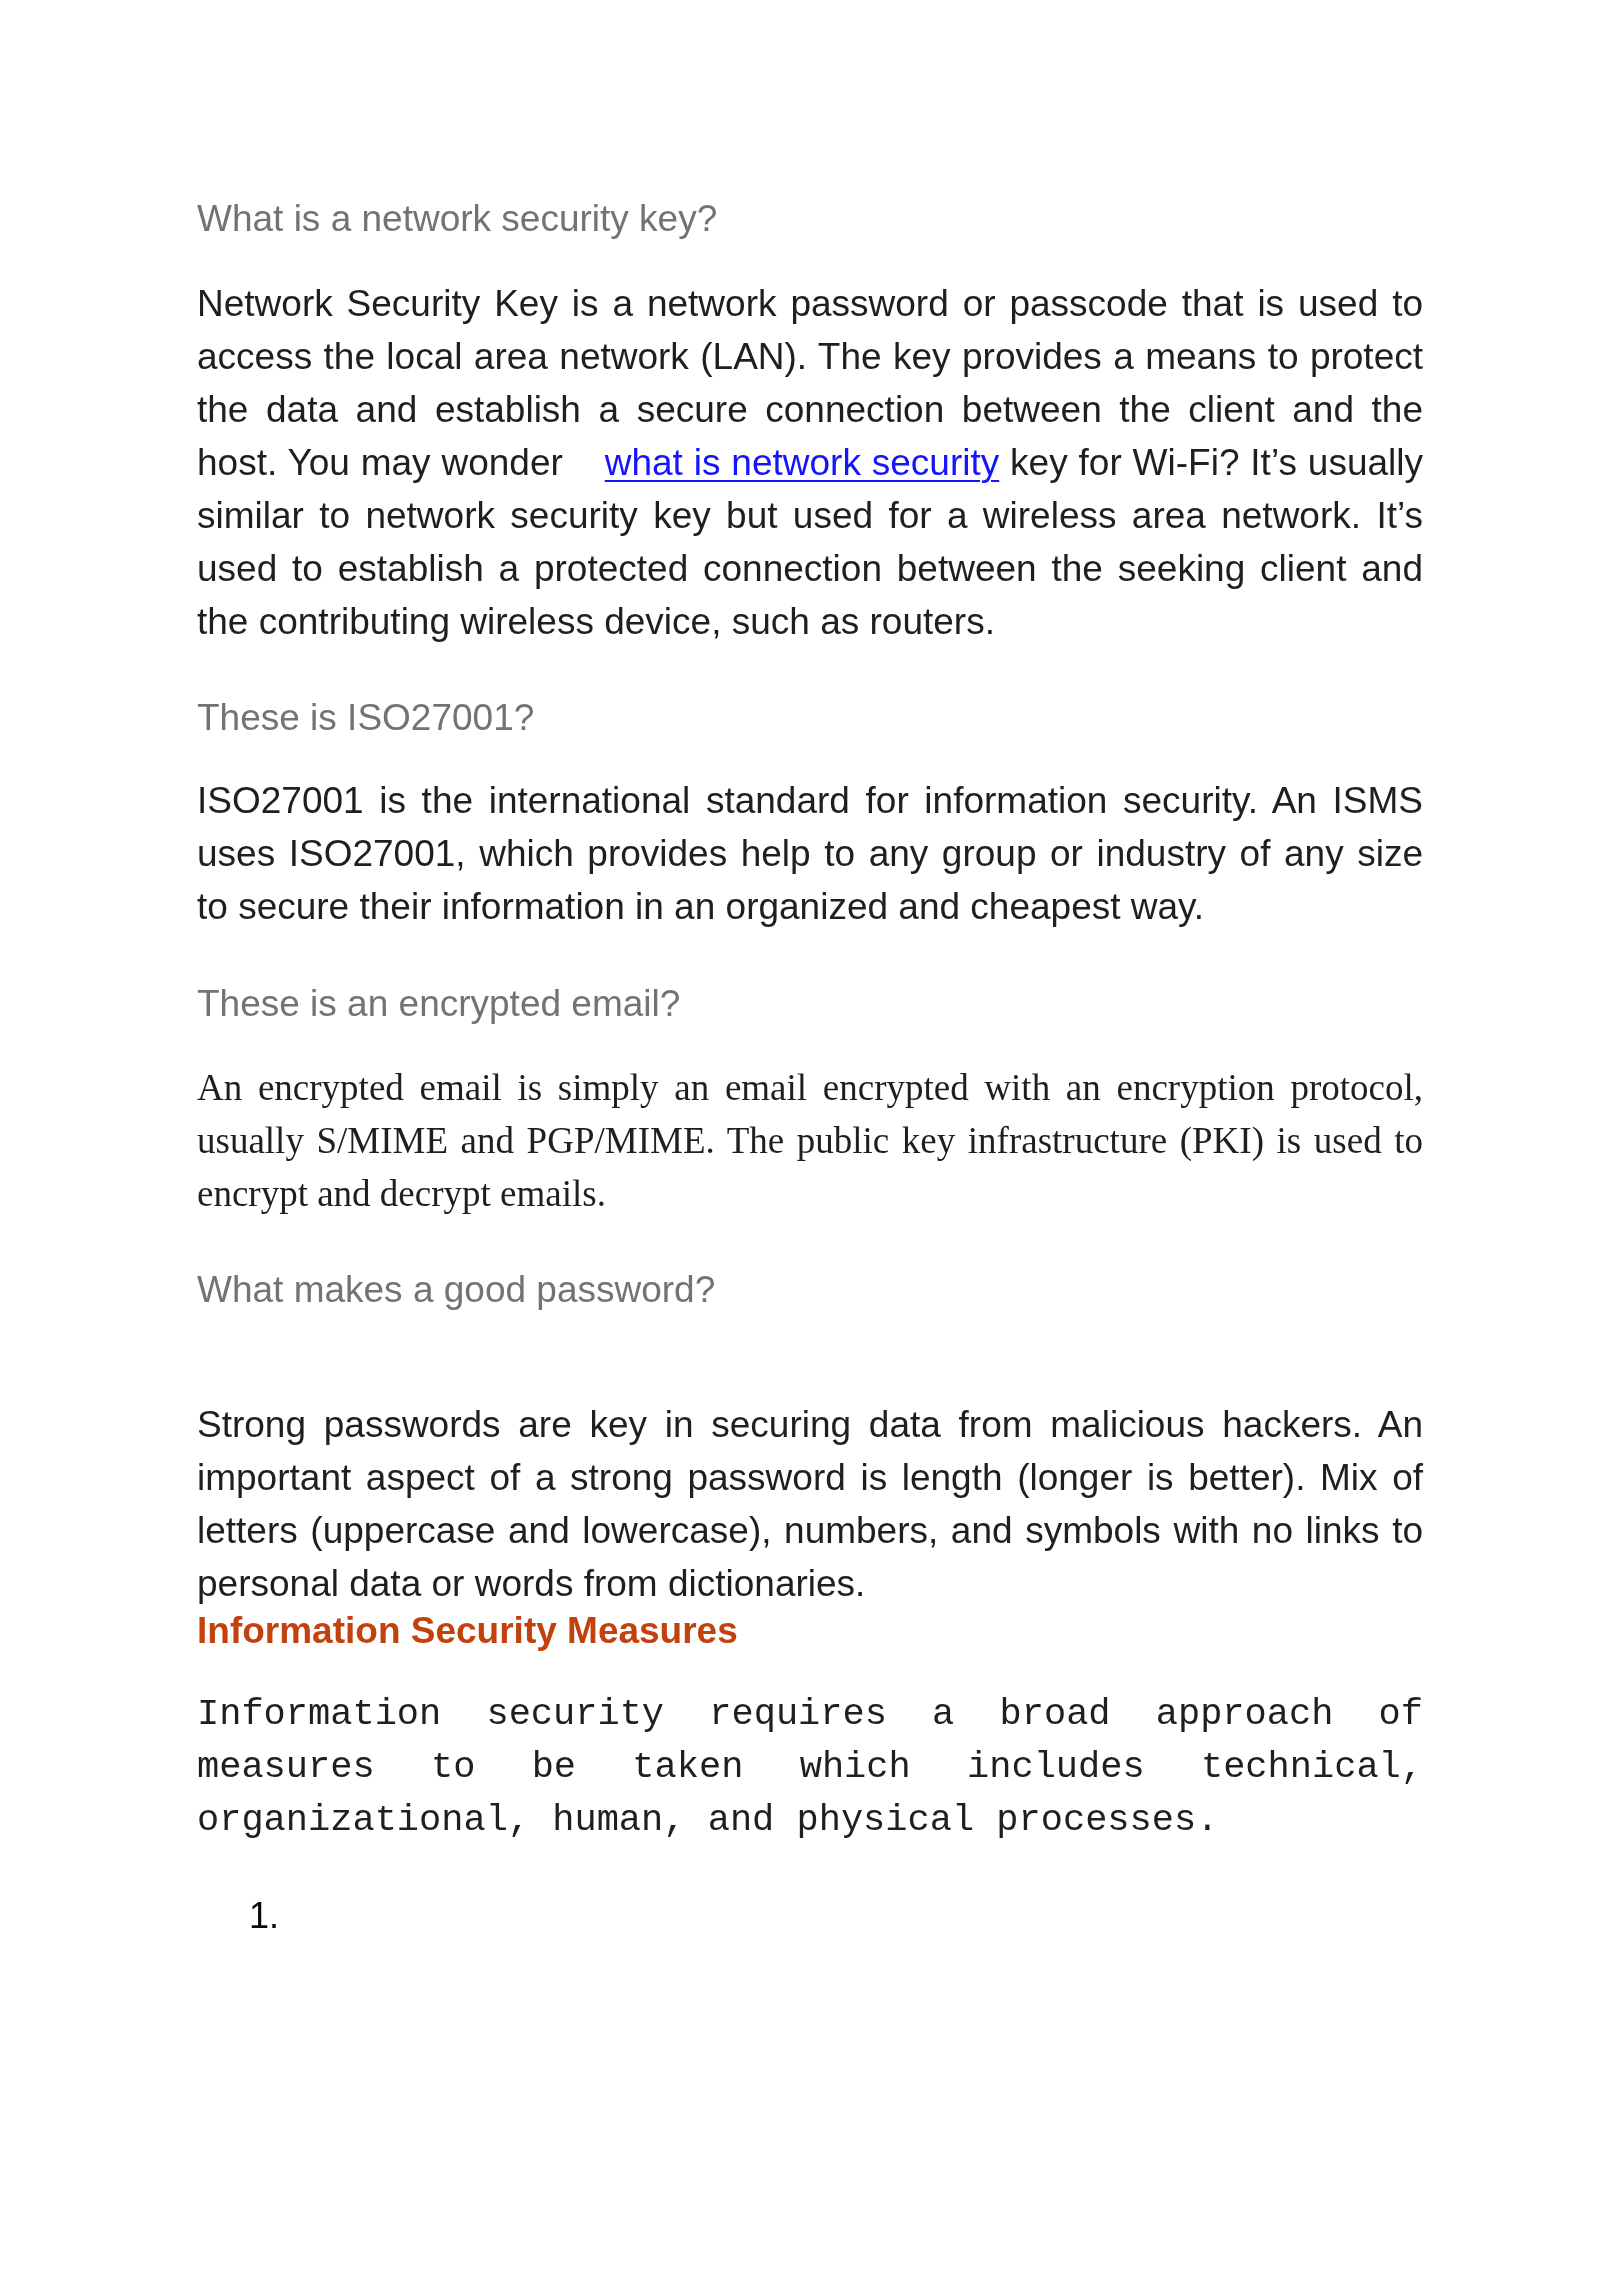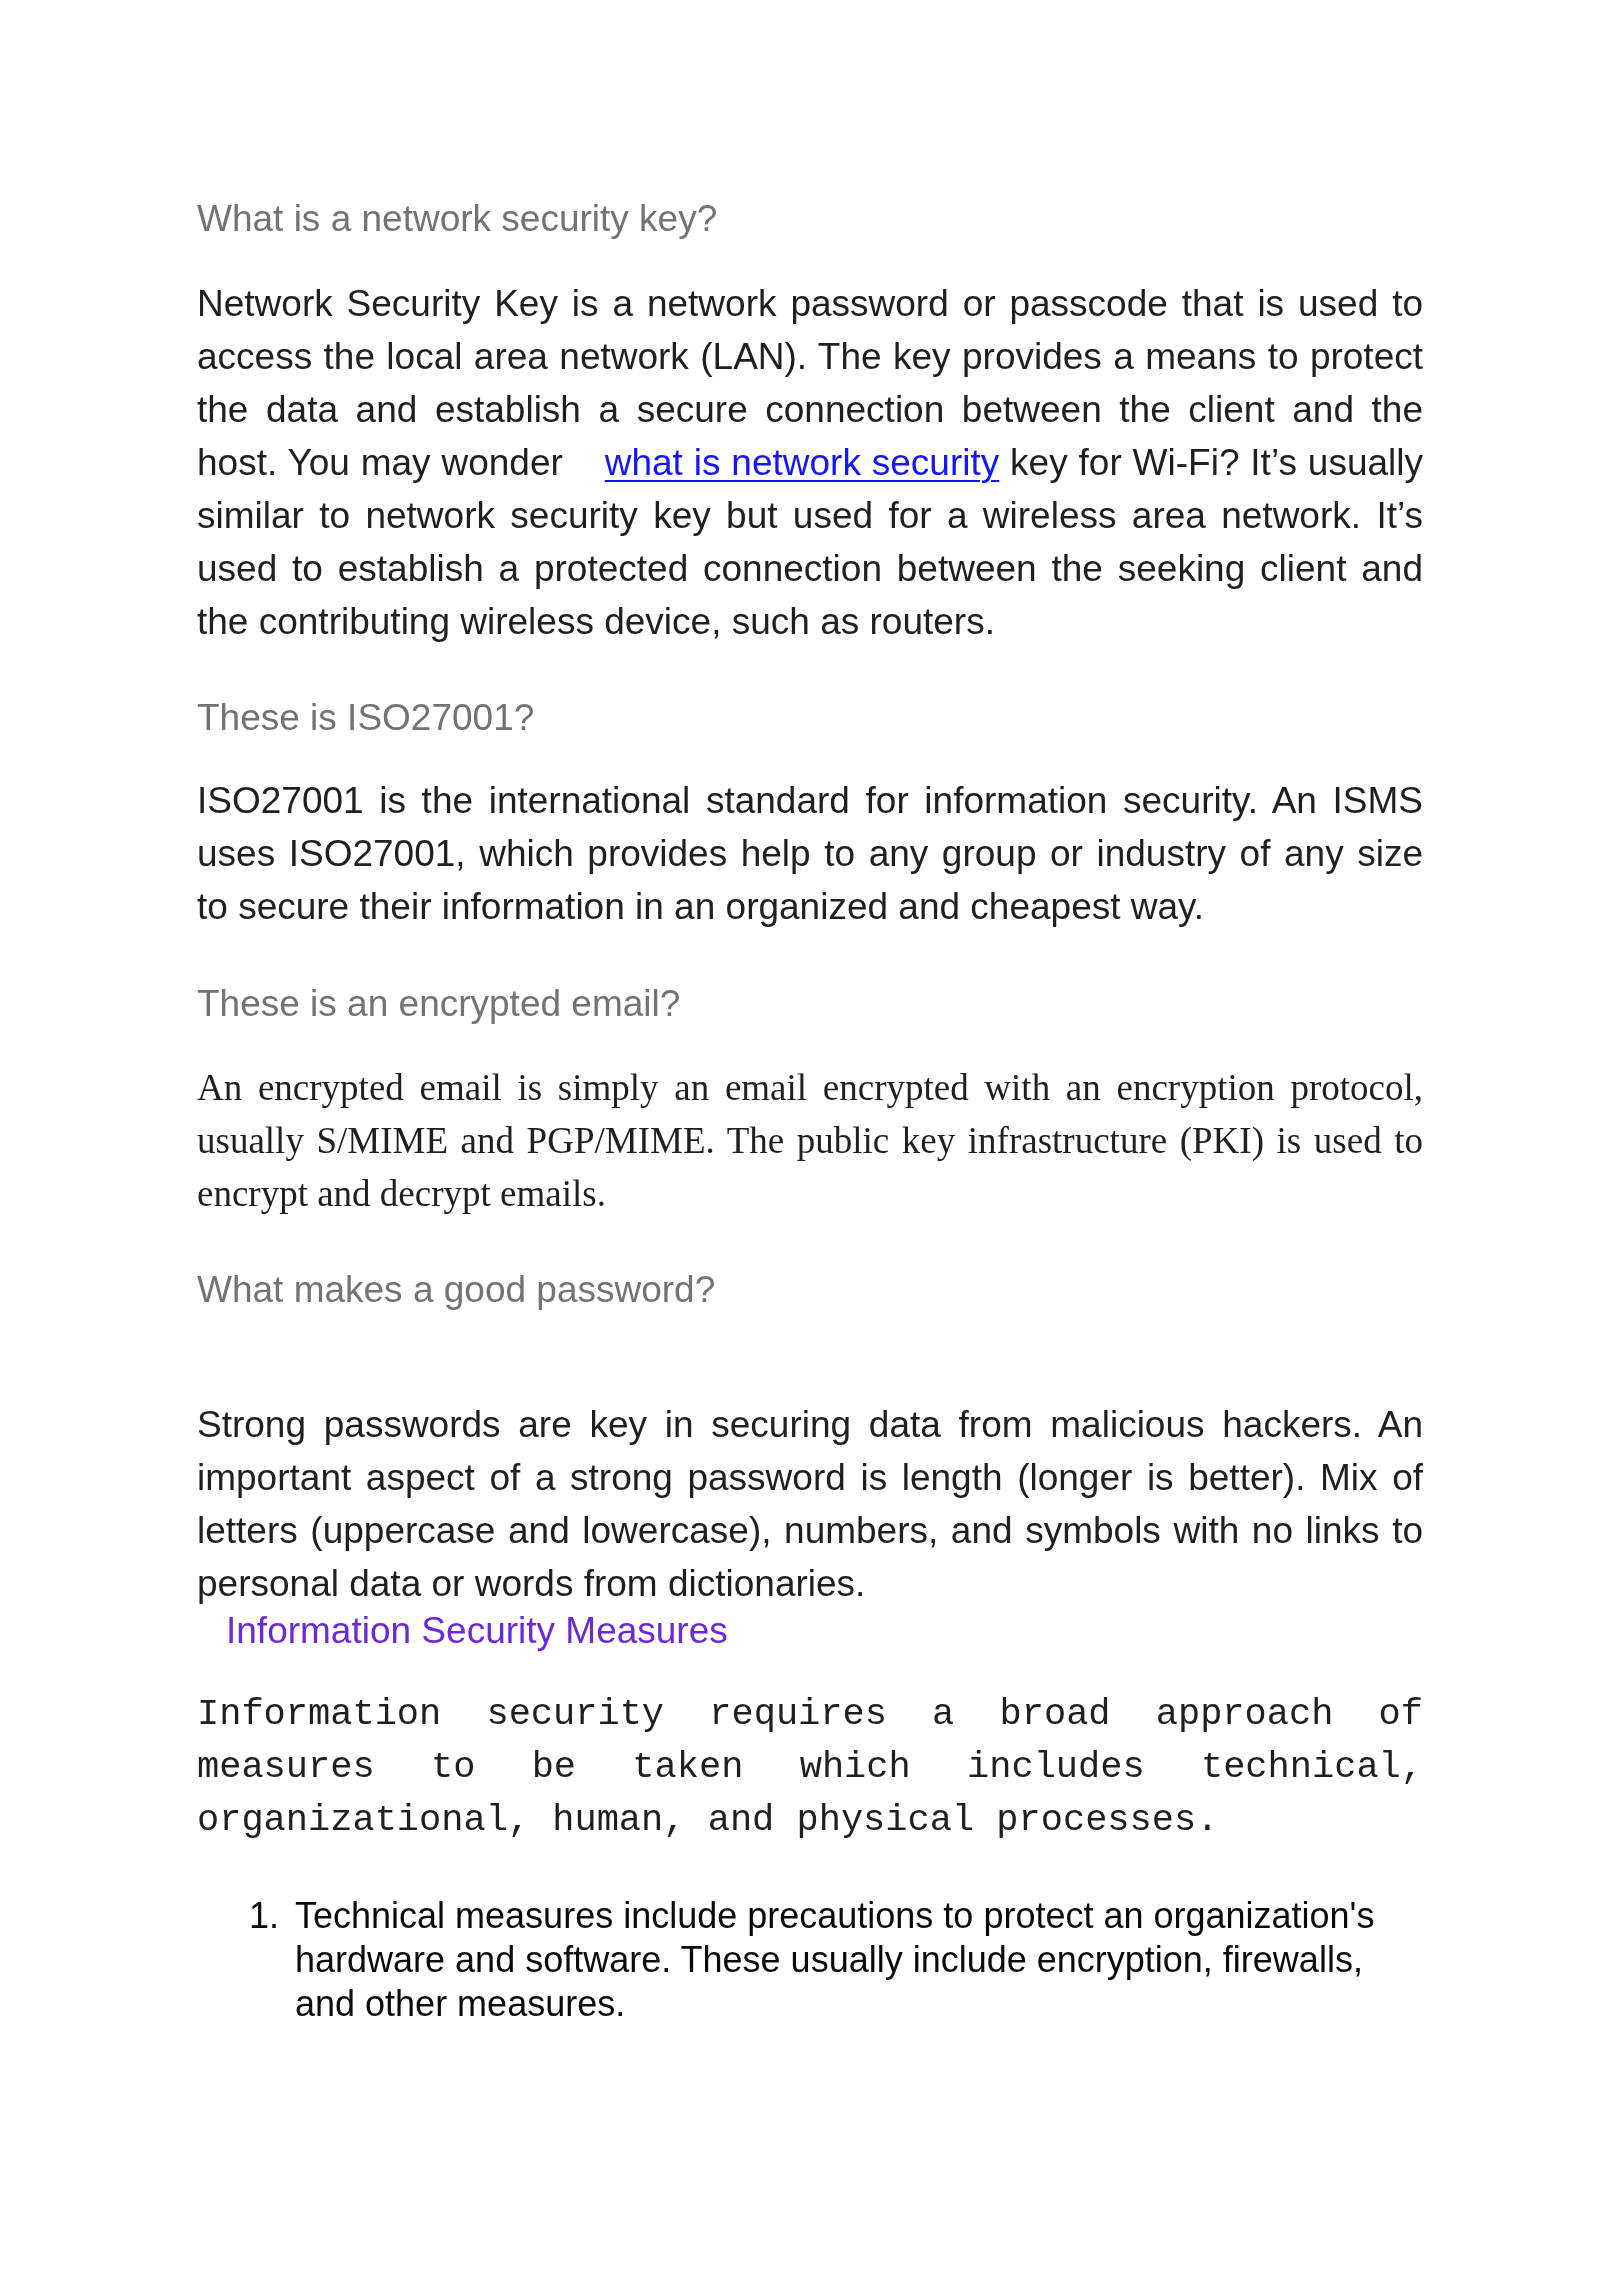--- a/index.html
+++ b/index.html
@@ -22,23 +22,22 @@
       font-size: 37px;
       line-height: 53px;
       color: #1f1f1f;
     }
     .heading {
       color: #737373;
       font-weight: normal;
       white-space: nowrap;
     }
     .heading.bold {
-      font-weight: normal;
-      color: #6d28d9;
-      margin-left: 29px;
+      font-weight: bold;
+      color: #c2410c;
     }
     .para {
       text-align: justify;
       text-align-last: left;
     }
     .para a {
       color: #1414ff;
       text-decoration: underline;
       text-decoration-thickness: 2.4px;
       text-underline-offset: 4.8px;
@@ -85,16 +84,15 @@
 
 <p class="block para" style="top:1398px;">Strong passwords are key in securing data from malicious hackers. An important aspect of a strong password is length (longer is better). Mix of letters (uppercase and lowercase), numbers, and symbols with no links to personal data or words from dictionaries.</p>
 
 <h2 class="block heading bold" style="top:1604px;">Information Security Measures</h2>
 
 <p class="block para" style="top:1688px;font-family:Liberation Mono, monospace;">Information security requires a broad approach of measures to be taken which includes technical, organizational, human, and physical processes.</p>
 
 <ol class="list" style="top:1894px;">
   <li class="list-item">
     <span class="list-num">1.</span>
-    <span>Technical measures include precautions to protect an organization's hardware and software. These usually include encryption, firewalls, and other measures.</span>
   </li>
 </ol>
 
 
 </body></html>

